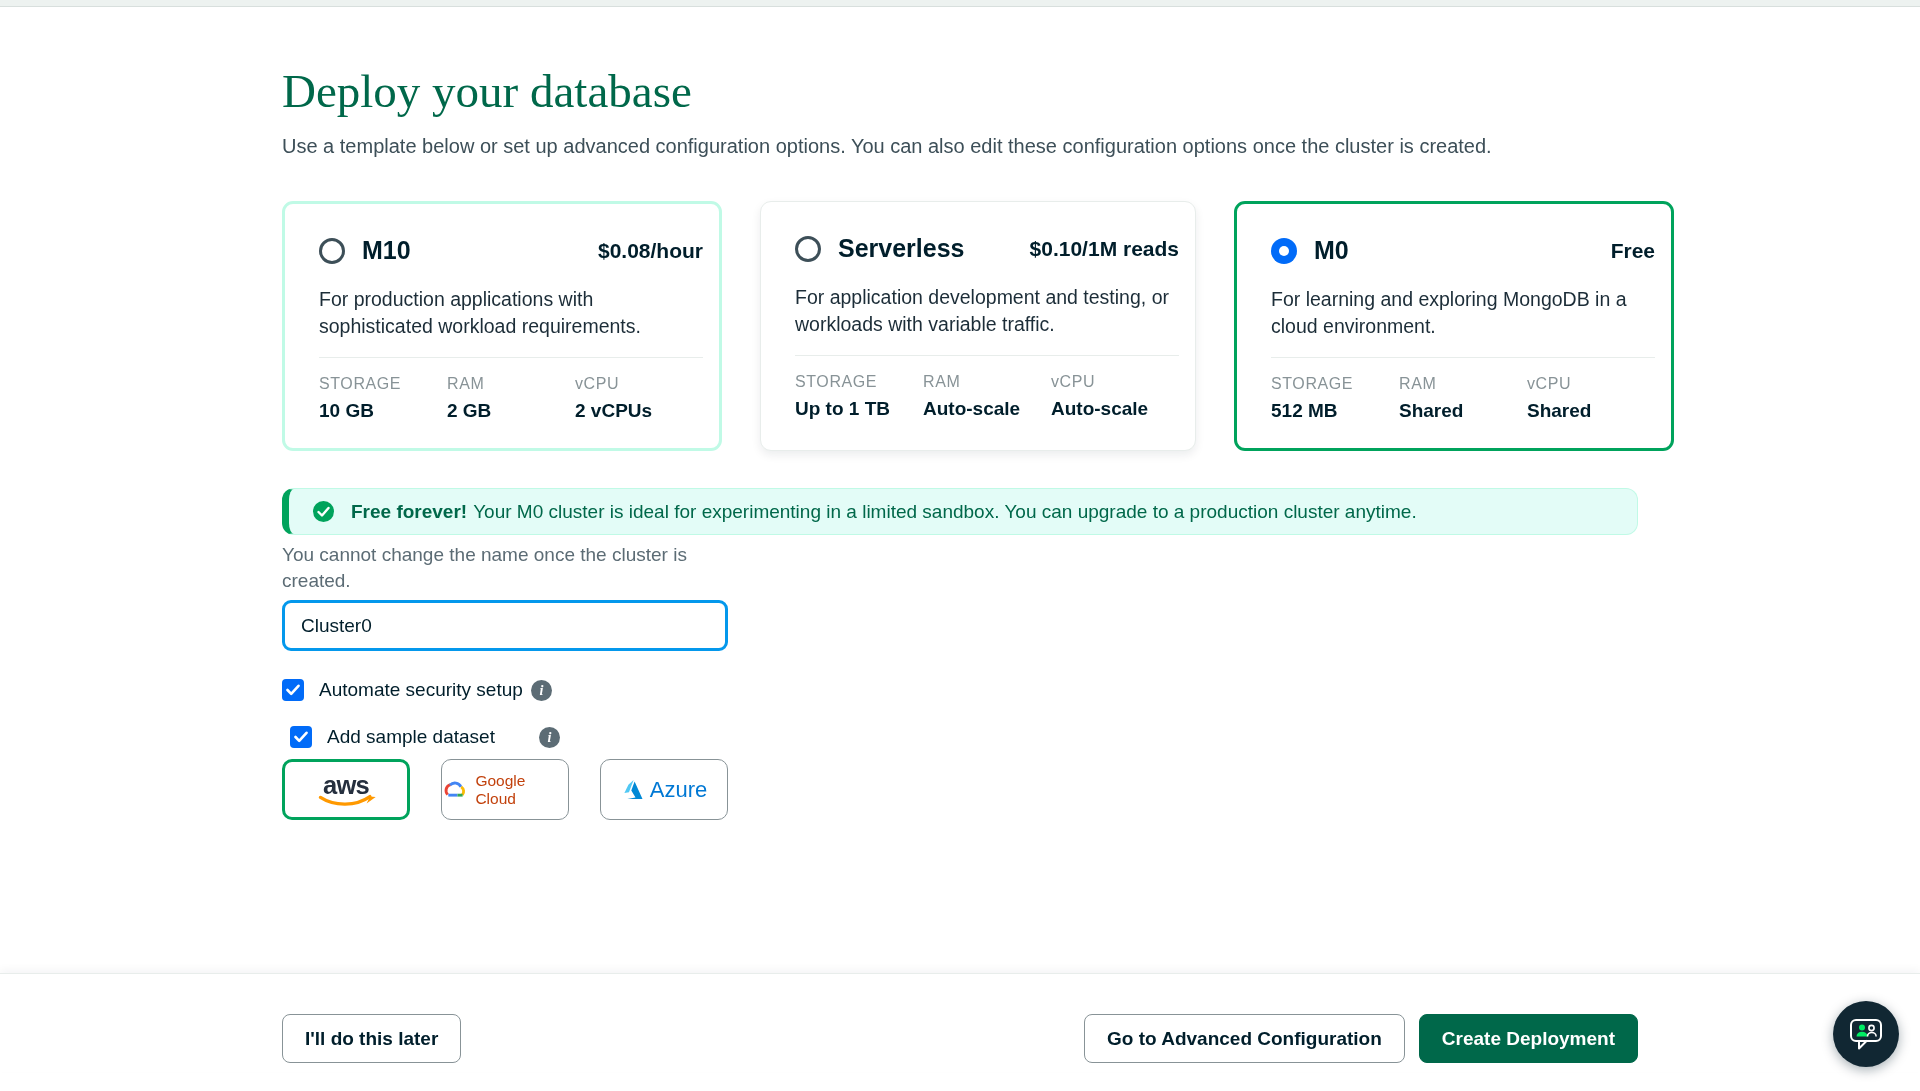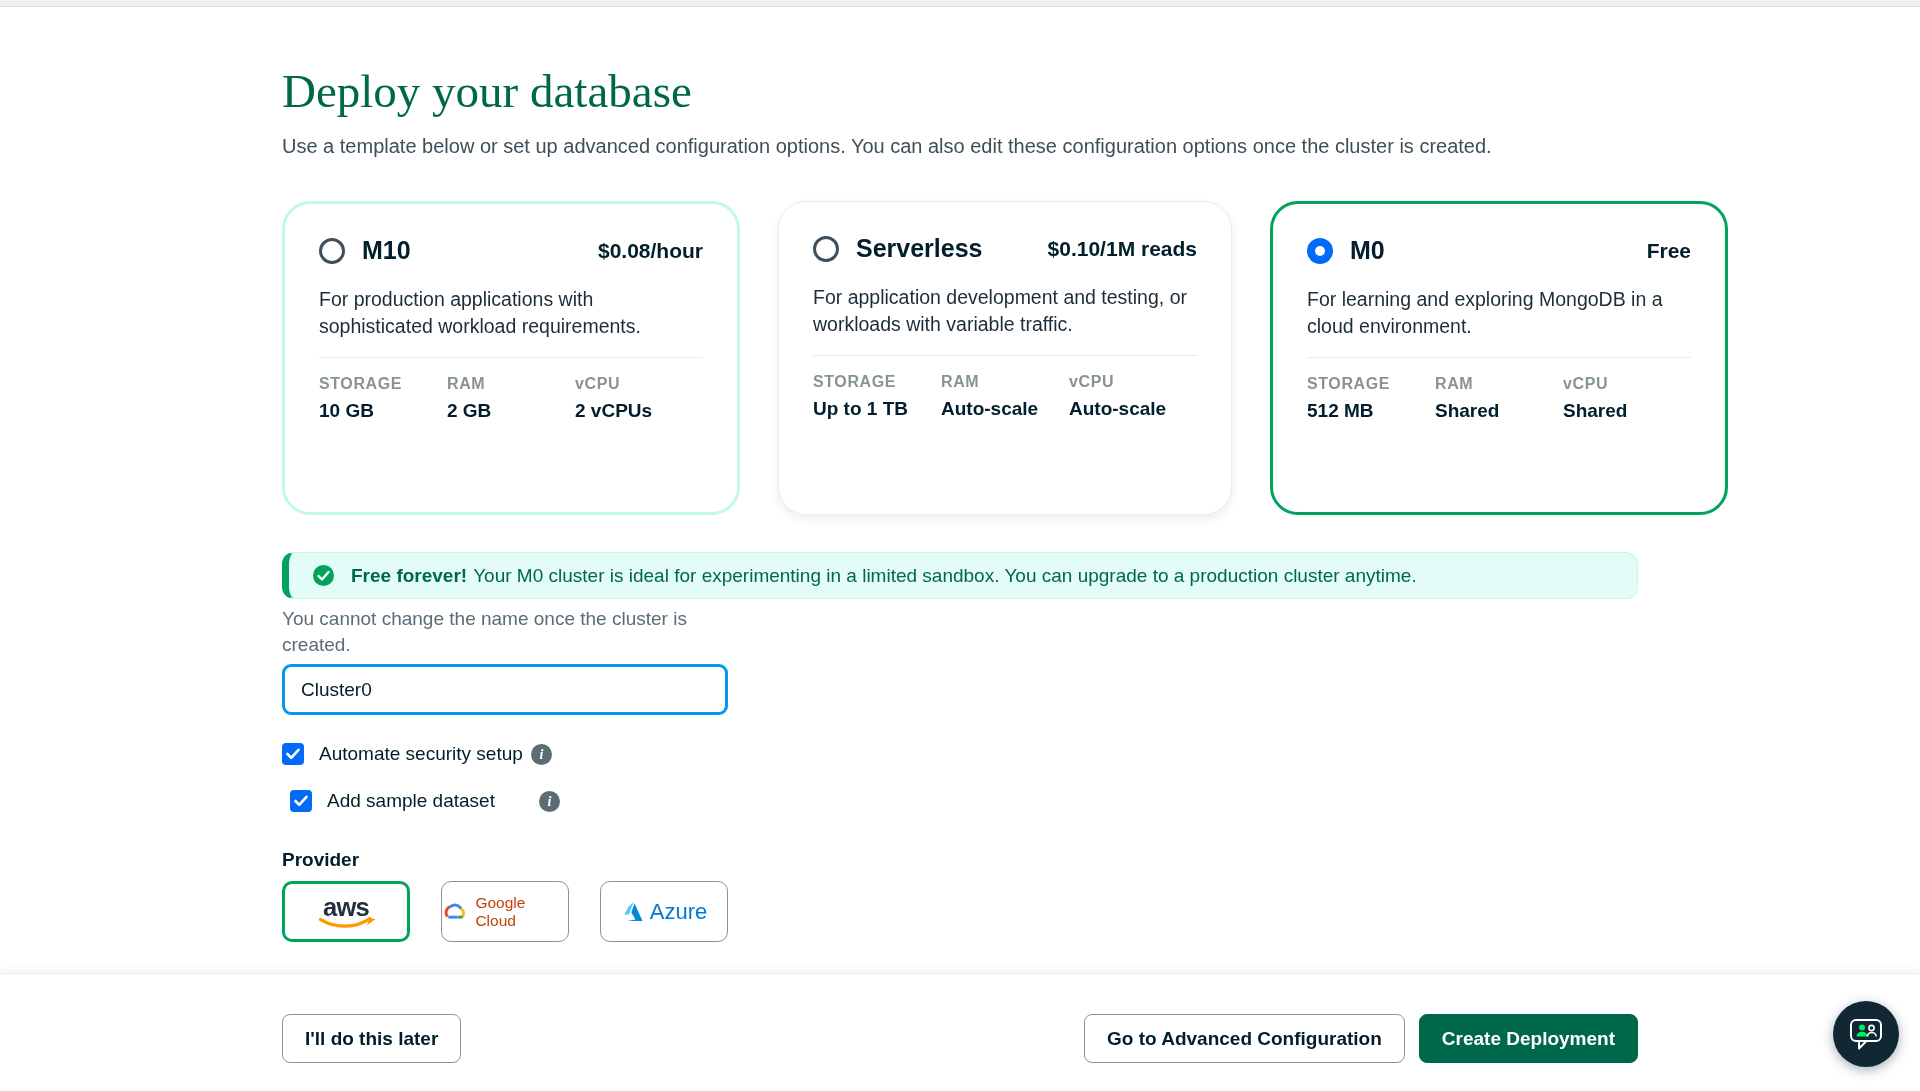--- a/index.html
+++ b/index.html
@@ -30,23 +30,23 @@
   .page-subtitle {
     margin-top: 14px;
     font-size: 20px;
     line-height: 27px;
     color: #3D4F58;
   }
 
   
   .cards { display: flex; gap: 38px; margin-top: 41px; }
   .card {
-    flex: 1; height: 314px;
-    background: #fff; border-radius: 28px;
-    padding: 32px 34px 0 34px;
+    flex: 1; height: 250px;
+    background: #fff; border-radius: 11px;
+    padding: 32px 16px 0 34px;
     cursor: pointer;
   }
   .card.m10 { border: 3px solid #C0FAE6; }
   .card.gray { border: 1px solid #E8EDEB; box-shadow: 0 4px 10px rgba(0,30,43,0.08); }
   .card.m0 { border: 3px solid #00A35C; }
 
   .card-head { display: flex; align-items: center; }
   .radio {
     width: 26px; height: 26px; border-radius: 50%;
     border: 3px solid #3D4F58; background: #fff;
@@ -63,21 +63,21 @@
   .card-name { margin-left: 17px; font-size: 25px; font-weight: bold; }
   .card-price { margin-left: auto; font-size: 21px; font-weight: bold; }
 
   .card-desc {
     margin-top: 21px; font-size: 19.5px; line-height: 27px; color: #1C2D38;
     padding-bottom: 17px; border-bottom: 1px solid #E8EDEB;
   }
   .specs { display: flex; margin-top: 17px; }
   .spec { width: 128px; }
   .spec-label {
-    font-size: 16px; font-weight: 700; letter-spacing: 0.6px;
+    font-size: 16px; font-weight: 400; letter-spacing: 0.6px;
     color: #889397;
   }
   .spec-value { margin-top: 7px; font-size: 19px; font-weight: bold; color: #001E2B; }
 
   
   .banner {
     margin-top: 37px; width: 1356px; height: 47px;
     background: #E3FCF7;
     border: 1px solid #C0FAE6; border-left: 7px solid #00A35C;
     border-radius: 12px;
@@ -274,21 +274,20 @@
     <div class="check-row">
       <div class="checkbox">
         <svg width="14" height="12" viewBox="0 0 14 12">
           <polyline points="1.5,6 5.2,9.8 12.5,1.8" fill="none" stroke="#fff" stroke-width="2.6" stroke-linecap="round" stroke-linejoin="round"></polyline>
         </svg>
       </div>
       <span class="check-label">Add sample dataset</span>
       <span class="info-icon">i</span>
     </div>
 
-    <div class="provider-label">Provider</div>
     <div class="provider-row">
 
       <div class="provider-btn selected">
         <svg width="66" height="42" viewBox="0 0 80 48">
           <text x="40" y="29" text-anchor="middle" font-family="Liberation Sans, sans-serif" font-size="31" font-weight="bold" letter-spacing="-1" fill="#252F3E">aws</text>
           <path d="M9 33 C 26 44, 52 44, 69 32" stroke="#FF9900" stroke-width="4" fill="none" stroke-linecap="round"></path>
           <path d="M69 32 l-4 8.5 11-8 z" fill="#FF9900"></path>
         </svg>
       </div>
 

